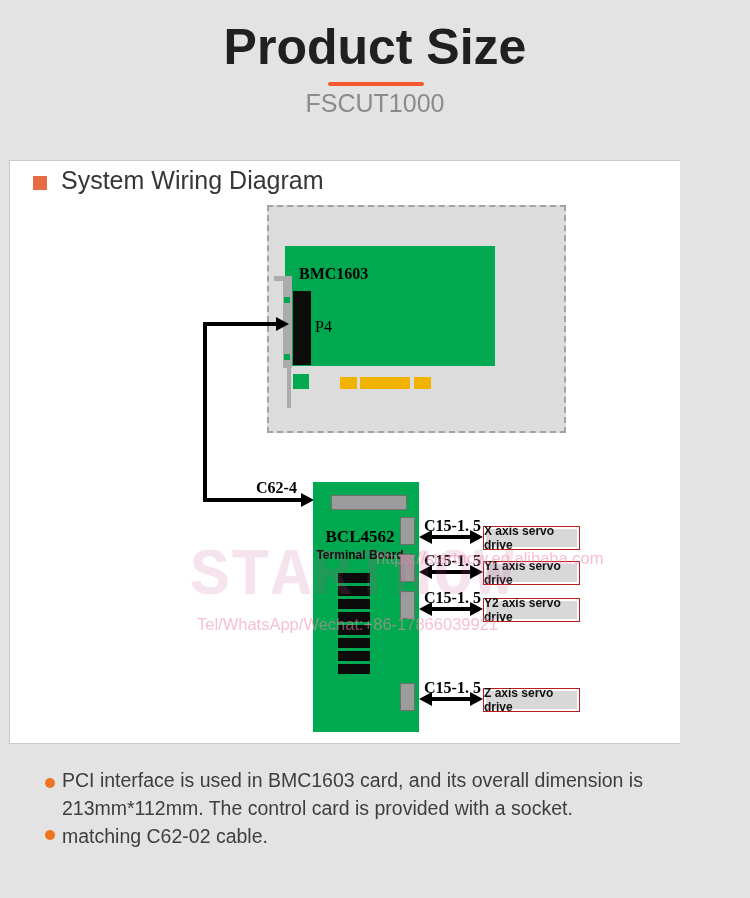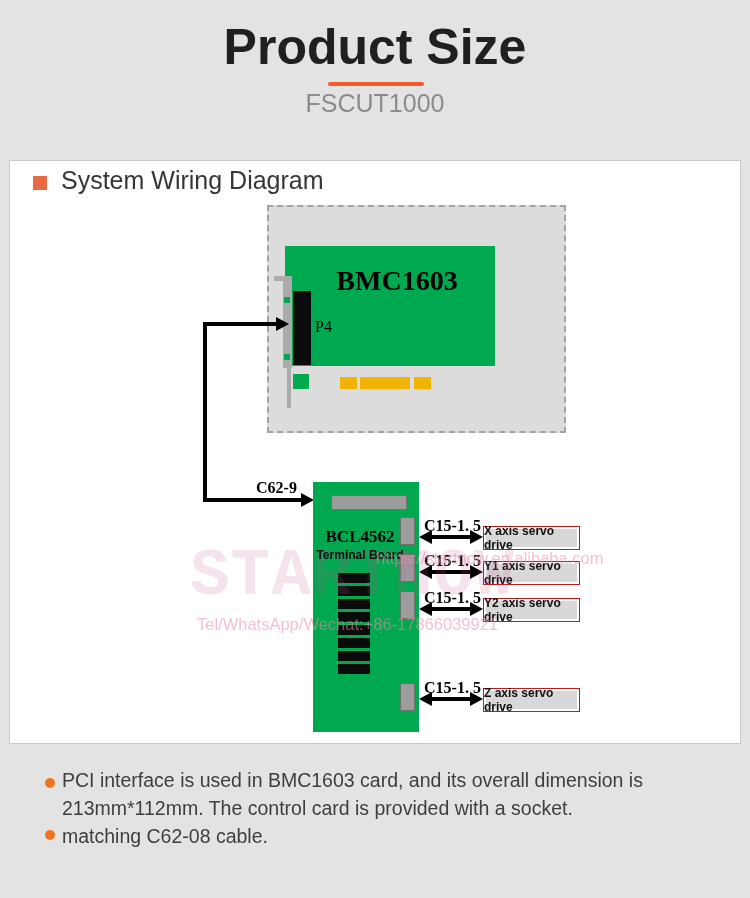--- a/index.html
+++ b/index.html
@@ -1,30 +1,30 @@
 <!DOCTYPE html>
 <html><head>
 <meta charset="utf-8">
 <style>
   html,body{margin:0;padding:0;background:#e3e3e3;}
-  .canvas{position:relative;width:750px;height:898px;background:#e3e3e3;overflow:hidden;
+  .canvas{position:relative;width:680px;height:898px;background:#e3e3e3;overflow:hidden;
           font-family:"Liberation Sans",sans-serif;}
   .abs{position:absolute;}
   .page-title{left:0;top:18px;width:750px;text-align:center;font-size:50px;font-weight:bold;
               color:#202020;letter-spacing:0px;}
   .title-underline{left:328px;top:82px;width:96px;height:4px;background:#f4582d;border-radius:2px;}
   .subtitle{left:0;top:89px;width:750px;text-align:center;font-size:25px;color:#8b8b8b;}
   .panel{left:9px;top:160px;width:730px;height:582px;background:#ffffff;border:1px solid #c9c9c9;}
   .section-square{left:33px;top:176px;width:14px;height:14px;background:#e76b43;}
   .section-heading{left:61px;top:166px;font-size:25px;color:#363636;}
   .dashed-box{left:267px;top:205px;width:295px;height:224px;background:#dcdcdc;border:2px dashed #a3a3a3;}
   .green{background:#00a84f;}
   .bmc-card{left:285px;top:246px;width:210px;height:120px;}
-  .bmc-title{left:14px;top:19px;width:196px;text-align:center;font-family:"Liberation Serif",serif;
-             font-weight:bold;font-size:28px;color:#000;}
+  .bmc-title{left:14px;top:19px;width:196px;text-align:left;font-family:"Liberation Serif",serif;
+             font-weight:bold;font-size:16px;color:#000;}
   .bmc-sub{left:14px;top:47px;width:196px;text-align:center;font-weight:bold;font-size:13px;color:#000;}
   .bracket{background:#ababab;}
   .p4-conn{left:293px;top:291px;width:18px;height:74px;background:#0c0c0c;}
   .p4-label{left:315px;top:318px;font-family:"Liberation Serif",serif;font-size:16px;color:#000;}
   .ybar{top:377px;height:12px;background:#f2b200;}
   .blackline{background:#000;}
   .tri-r{width:0;height:0;border-top:7px solid transparent;border-bottom:7px solid transparent;
          border-left:13px solid #000;}
   .tri-l{width:0;height:0;border-top:7px solid transparent;border-bottom:7px solid transparent;
          border-right:13px solid #000;}
@@ -82,21 +82,21 @@
   <div class="abs green" style="left:293px;top:374px;width:16px;height:15px;"></div>
   <div class="abs ybar" style="left:340px;width:17px;"></div>
   <div class="abs ybar" style="left:360px;width:50px;"></div>
   <div class="abs ybar" style="left:414px;width:17px;"></div>
 
   <div class="abs blackline" style="left:203px;top:322px;width:75px;height:4px;"></div>
   <div class="abs tri-r" style="left:276px;top:317px;"></div>
   <div class="abs blackline" style="left:203px;top:322px;width:4px;height:180px;"></div>
   <div class="abs blackline" style="left:203px;top:498px;width:100px;height:4px;"></div>
   <div class="abs tri-r" style="left:301px;top:493px;"></div>
-  <div class="abs cable-label" style="left:256px;top:479px;">C62-9</div>
+  <div class="abs cable-label" style="left:256px;top:479px;">C62-4</div>
 
   <div class="abs green bcl-board">
     <div class="abs bcl-topconn"></div>
     <div class="abs bcl-title">BCL4562</div>
     <div class="abs bcl-sub">Terminal Board</div>
     <div class="abs pinbar" style="top:91px;"></div>
     <div class="abs pinbar" style="top:104px;"></div>
     <div class="abs pinbar" style="top:117px;"></div>
     <div class="abs pinbar" style="top:130px;"></div>
     <div class="abs pinbar" style="top:143px;"></div>
@@ -142,16 +142,16 @@
   <div class="abs wm-line" style="left:376px;top:549px;">https://startnow.en.alibaba.com</div>
   <div class="abs wm-line" style="left:197px;top:615px;">Tel/WhatsApp/Wechat:+86-17866039921</div>
 
   <div class="abs note-dot" style="top:778px;"></div>
   <div class="abs note-text" style="top:766px;">
     <div>PCI interface is used in BMC1603 card, and its overall dimension is</div>
     <div>213mm*112mm. The control card is provided with a socket.</div>
   </div>
   <div class="abs note-dot" style="top:830px;"></div>
   <div class="abs note-text" style="top:822px;">
-    <div>matching C62-08 cable.</div>
+    <div>matching C62-02 cable.</div>
   </div>
 
 </div>
 
 </body></html>

